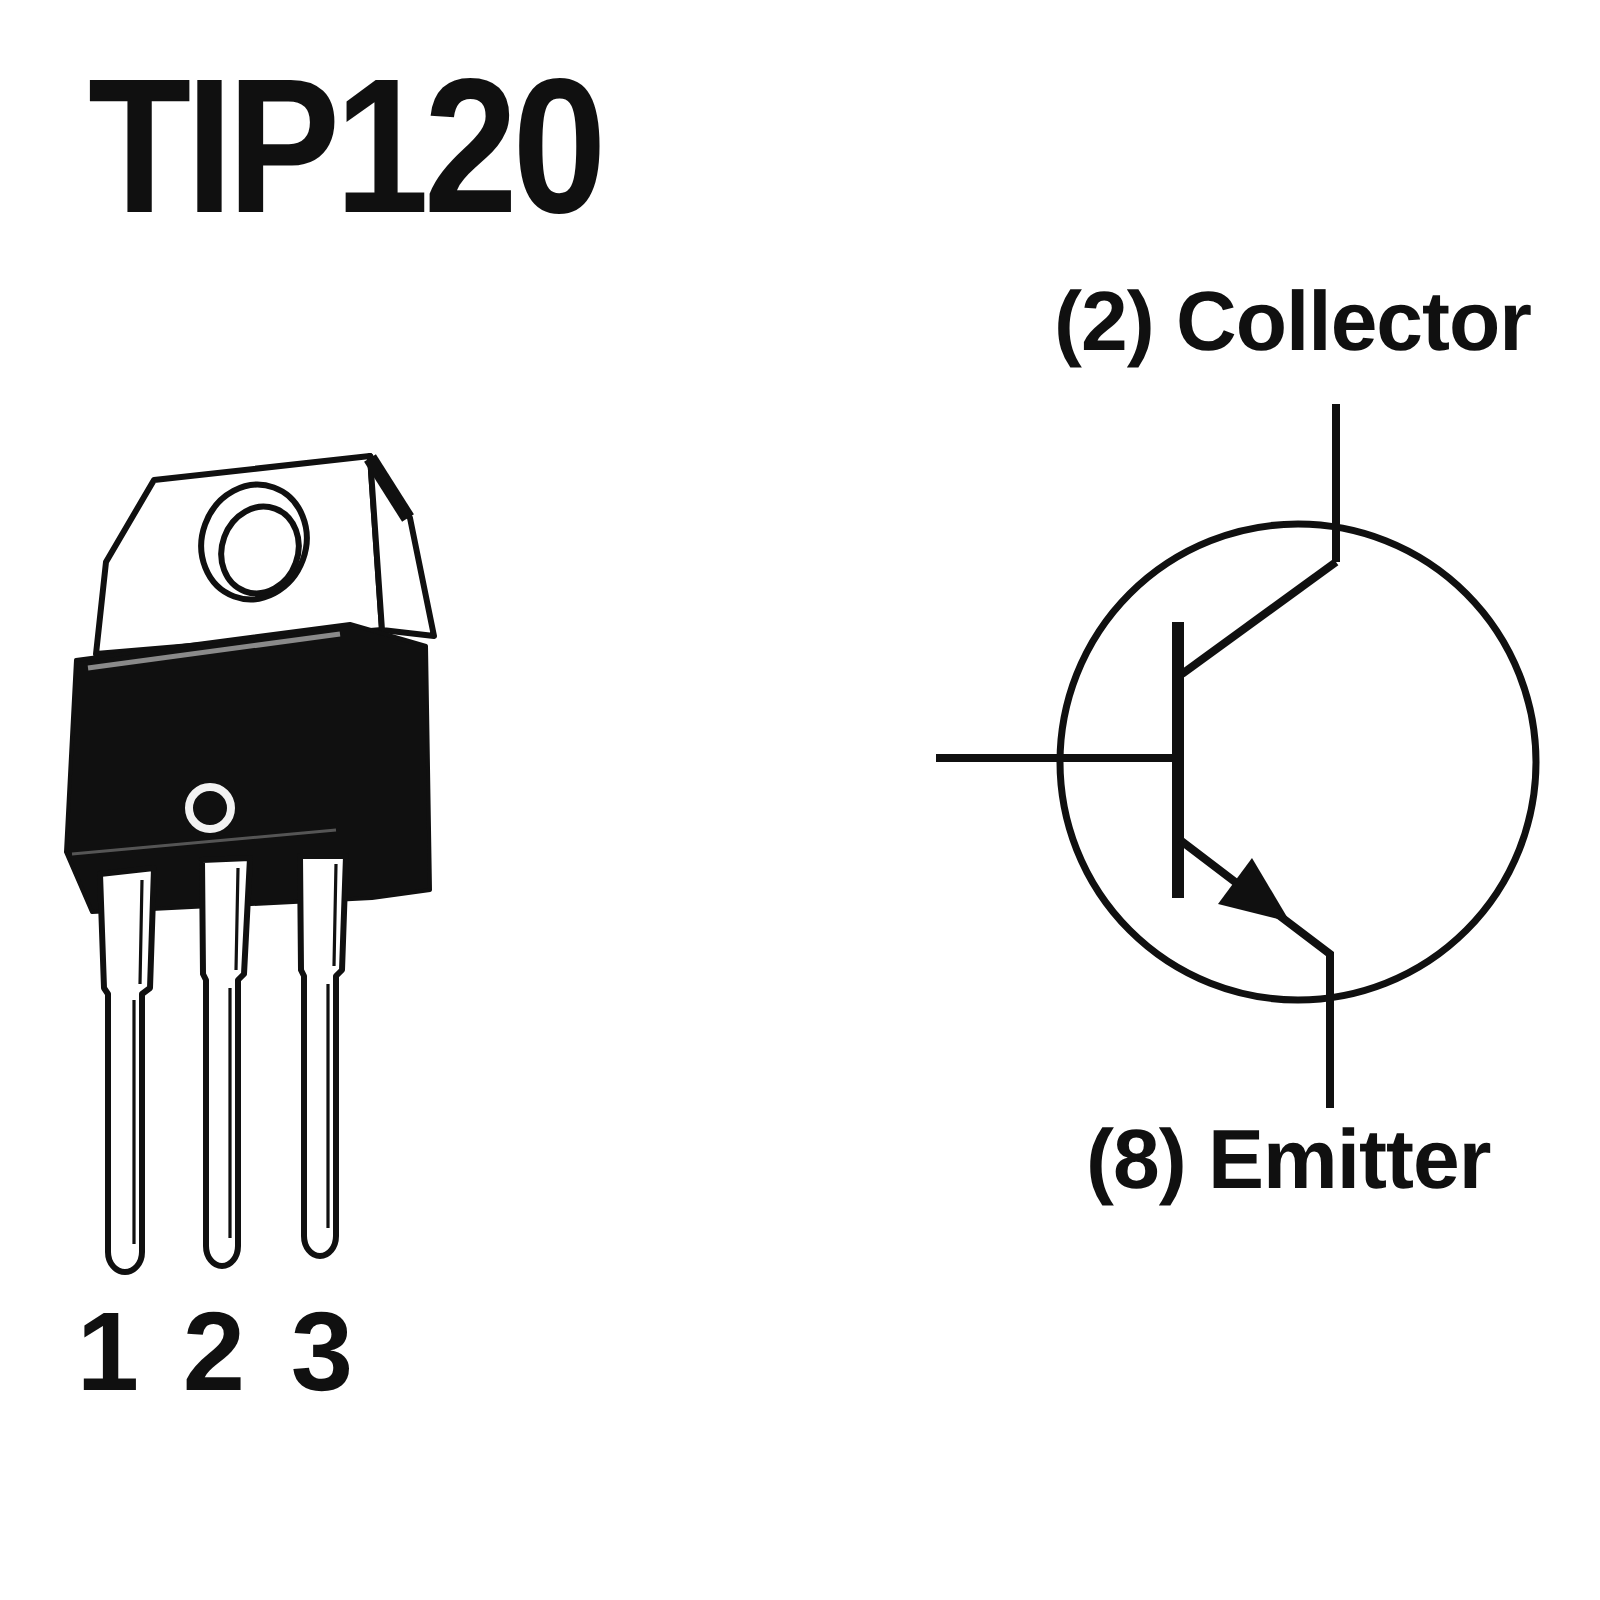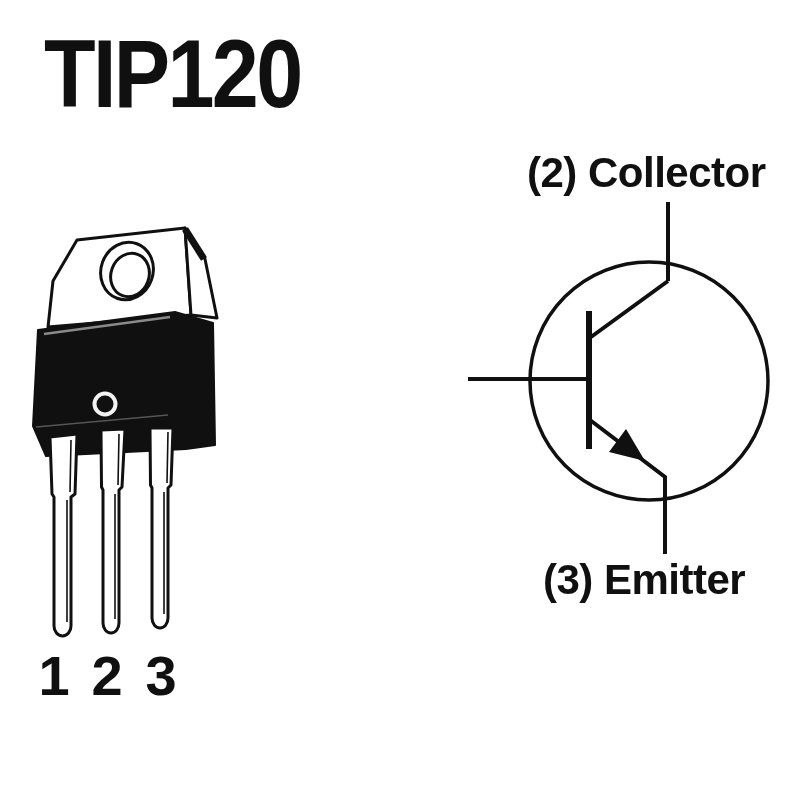--- a/index.html
+++ b/index.html
@@ -33,21 +33,21 @@
     white-space: nowrap;
   }
   .sch-label {
     position: absolute;
     font-size: 42px;
     font-weight: bold;
     letter-spacing: -0.5px;
     line-height: 1;
     white-space: nowrap;
   }
-  .label-collector { left: 527px; top: 152px; text-align: center; }
+  .label-collector { left: 527px; top: 140px; text-align: center; }
   .label-base     { left: 293px; top: 350px; }
   .label-emitter  { left: 543px; top: 559px; }
   .pin-num {
     position: absolute;
     top: 648px;
     font-size: 56px;
     font-weight: bold;
     line-height: 1;
     transform: translateX(-50%);
   }
@@ -103,15 +103,15 @@
     <circle cx="649" cy="381" r="119" fill="#ffffff" stroke="#101010" stroke-width="3.5"></circle>
     <line class="wire" x1="668" y1="202" x2="668" y2="281" stroke-width="4"></line>
     <path class="wire" d="M 668,281 L 591,337"></path>
     <line x1="589" y1="311" x2="589" y2="449" stroke="#101010" stroke-width="6"></line>
     <line class="wire" x1="468" y1="379" x2="586" y2="379"></line>
     <path class="wire" d="M 590,420 L 665,477 L 665,554"></path>
     <polygon points="645,461 609,452 626,429" fill="#101010"></polygon>
   </svg>
 
   <div class="sch-label label-collector">(2) Collector</div>
-  <div class="sch-label label-emitter">(3) Emitter</div>
+  <div class="sch-label label-emitter">(8) Emitter</div>
 
 </div>
 
 </body></html>

